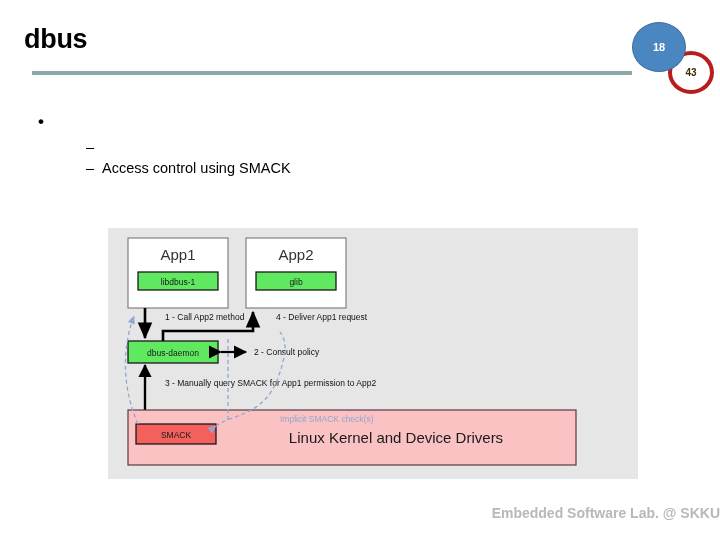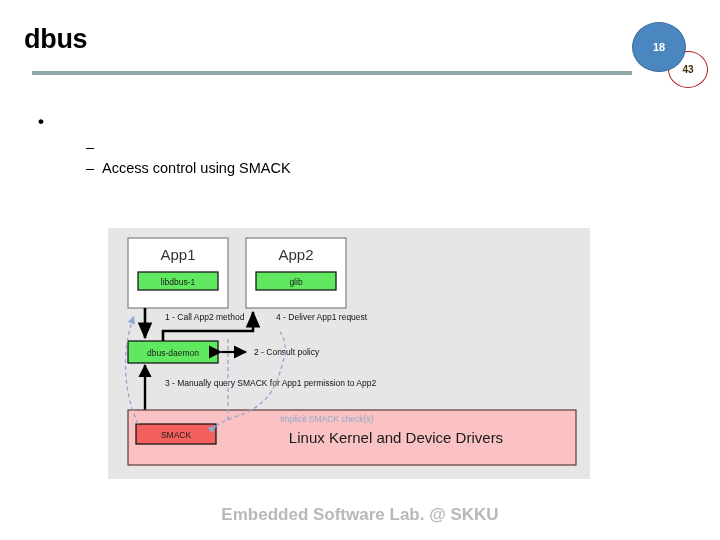--- a/index.html
+++ b/index.html
@@ -54,21 +54,21 @@
     z-index: 2;
   }
   #badge-secondary {
     position: absolute;
     left: 668px;
     top: 51px;
     width: 38px;
     height: 35px;
     border-radius: 50%;
     background: #ffffff;
-    border: 1px solid #b91c1c;
+    border: 4px solid #b91c1c;
     color: #3A3000;
     font-size: 10px;
     font-weight: bold;
     display: flex;
     align-items: center;
     justify-content: center;
     z-index: 1;
   }
 
   
@@ -107,35 +107,35 @@
   .bullet-l2 .marker {
     width: 16px;
     flex: 0 0 16px;
   }
 
   
   #diagram {
     position: absolute;
     left: 108px;
     top: 228px;
-    width: 482px;
+    width: 530px;
     height: 251px;
     background: #E6E6E6;
     text-align: right;
   }
   #diagram svg { display: block; }
 
   
   #footer-text {
     position: absolute;
     left: 0;
     top: 505px;
     width: 720px;
-    text-align: center;
-    font-size: 17px;
+    text-align: right;
+    font-size: 14px;
     font-weight: bold;
     color: #B8B8B8;
   }
 </style>
 </head>
 <body>
 
 <div id="slide-title">dbus</div>
 <div id="title-rule"></div>
 

